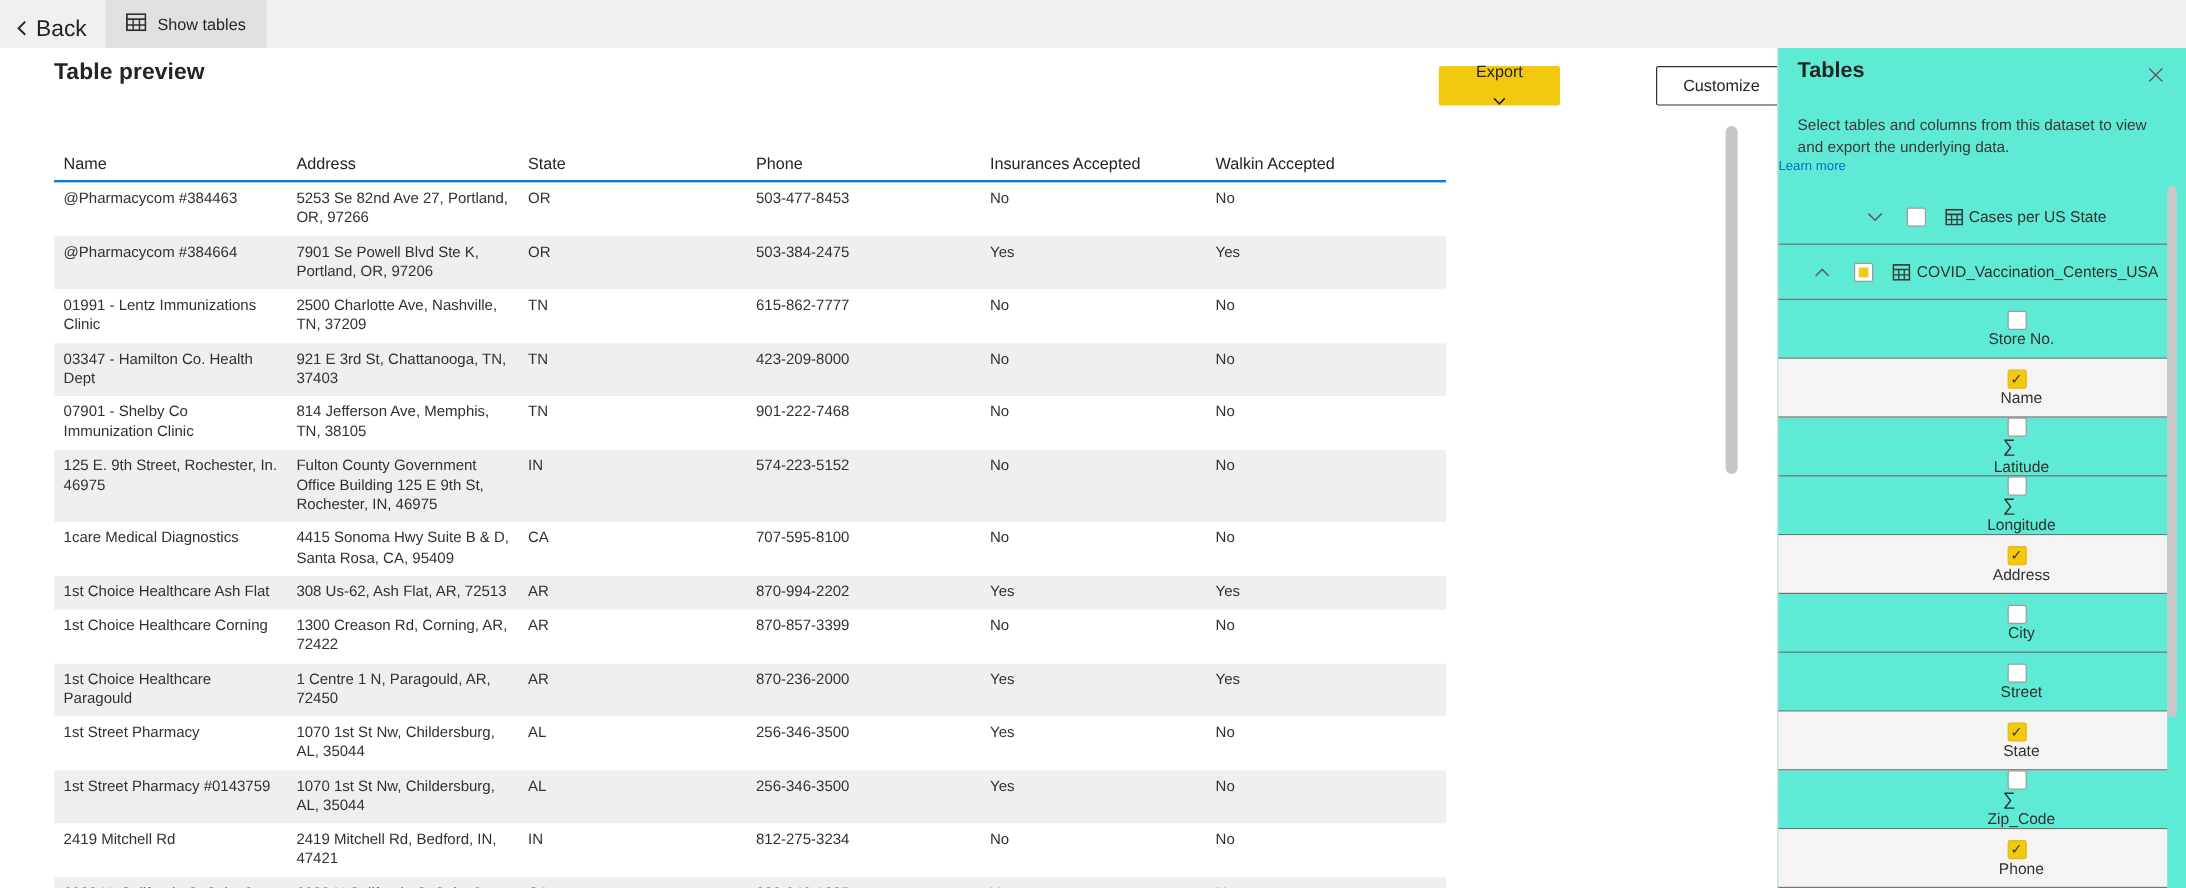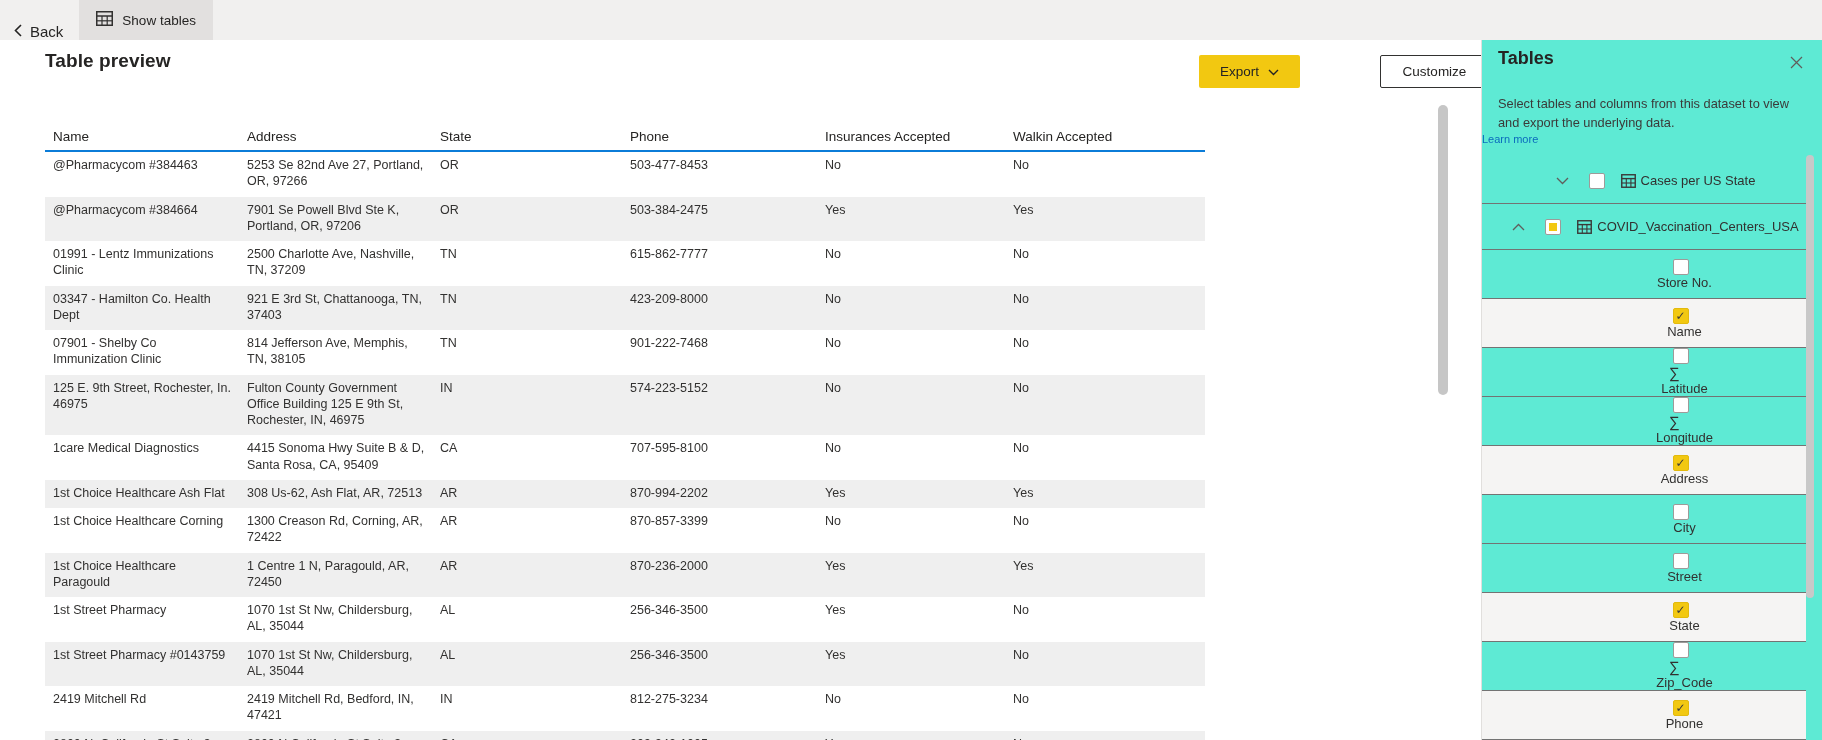--- a/index.html
+++ b/index.html
@@ -4,31 +4,31 @@
 <style>
   * { box-sizing: border-box; margin: 0; padding: 0; }
   html,body { width:1822px; height:740px; overflow:hidden; }
   body {
     font-family:"Liberation Sans","DejaVu Sans",sans-serif;
     color:#252423; background:#ffffff; position:relative;
   }
   
   .topbar { position:absolute; top:0; left:0; width:100%; height:40px;
     background:#f1f0ef; display:flex; align-items:stretch; z-index:5; }
-  .back-btn { display:flex; align-items:flex-end; gap:8px; padding:0 16px 0 14px;
-    font-size:15px; color:#252423; cursor:pointer;margin-top:14px; }
+  .back-btn { display:flex; align-items:flex-start; gap:8px; padding:0 16px 0 14px;
+    font-size:19px; color:#252423; cursor:pointer;margin-top:14px; }
   .tab { display:flex; align-items:center; gap:9px; padding:0 17px;
     background:#e2e0df; font-size:13.5px; color:#252423; cursor:pointer; }
   
   .page-title { position:absolute; left:45px; top:50px; font-size:19px;
     font-weight:bold; color:#252423; letter-spacing:0.1px; }
   .btn-export { position:absolute; left:1199px; top:55px; width:101px; height:33px;
     background:#f2c811; border:none; border-radius:2px; display:flex;
     align-items:center; justify-content:center; gap:9px; font-size:13.5px;
-    color:#252423; cursor:pointer; font-family:inherit; }
+    color:#252423; cursor:pointer; font-family:inherit;flex-direction:column; }
   .btn-customize { position:absolute; left:1380px; top:55px; width:109px; height:33px;
     background:#ffffff; border:1px solid #323130; border-radius:2px; display:flex;
     align-items:center; justify-content:center; font-size:13.5px; color:#252423;
     cursor:pointer; font-family:inherit; }
   
   .table { position:absolute; left:45px; top:117px; width:1160px; }
   .thead, .trow { display:grid;
     grid-template-columns:194px 193px 190px 195px 188px 192px; padding-left:8px; }
   .thead { border-bottom:2px solid #0b7cd8; }
   .hcell { font-size:13.5px; color:#252423; padding:12px 14px 6px 0; }

